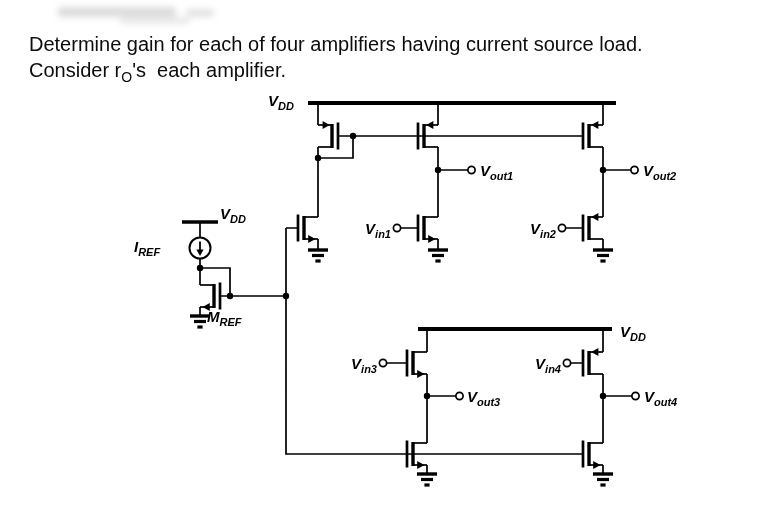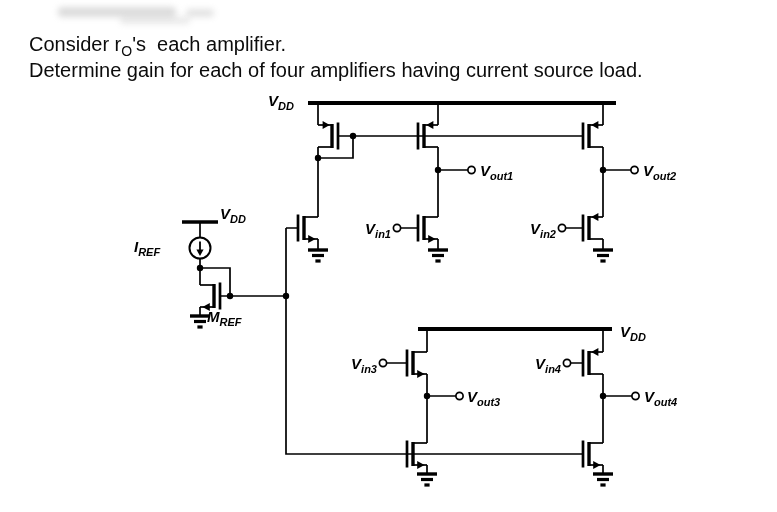--- a/index.html
+++ b/index.html
@@ -26,22 +26,22 @@
 </head>
 <body>
 
 <div class="page">
 
   <div class="smudge s1"></div>
   <div class="smudge s2"></div>
   <div class="smudge s3"></div>
 
   <div class="heading">
+    <div><span>Determine gain for each of four amplifiers having current source load.</span></div>
     <div><span>Consider r</span><sub>O</sub><span class="keepspace">'s  each amplifier.</span></div>
-    <div><span>Determine gain for each of four amplifiers having current source load.</span></div>
   </div>
 
   <svg width="777" height="512" viewBox="0 0 777 512">
 
     <path class="rail" d="M308 103 H616"></path>
     <path class="rail" d="M418 329 H612"></path>
     <path class="tbar" d="M182 222 H218"></path>
 
     <path class="wire" d="
       M318 103 V125

